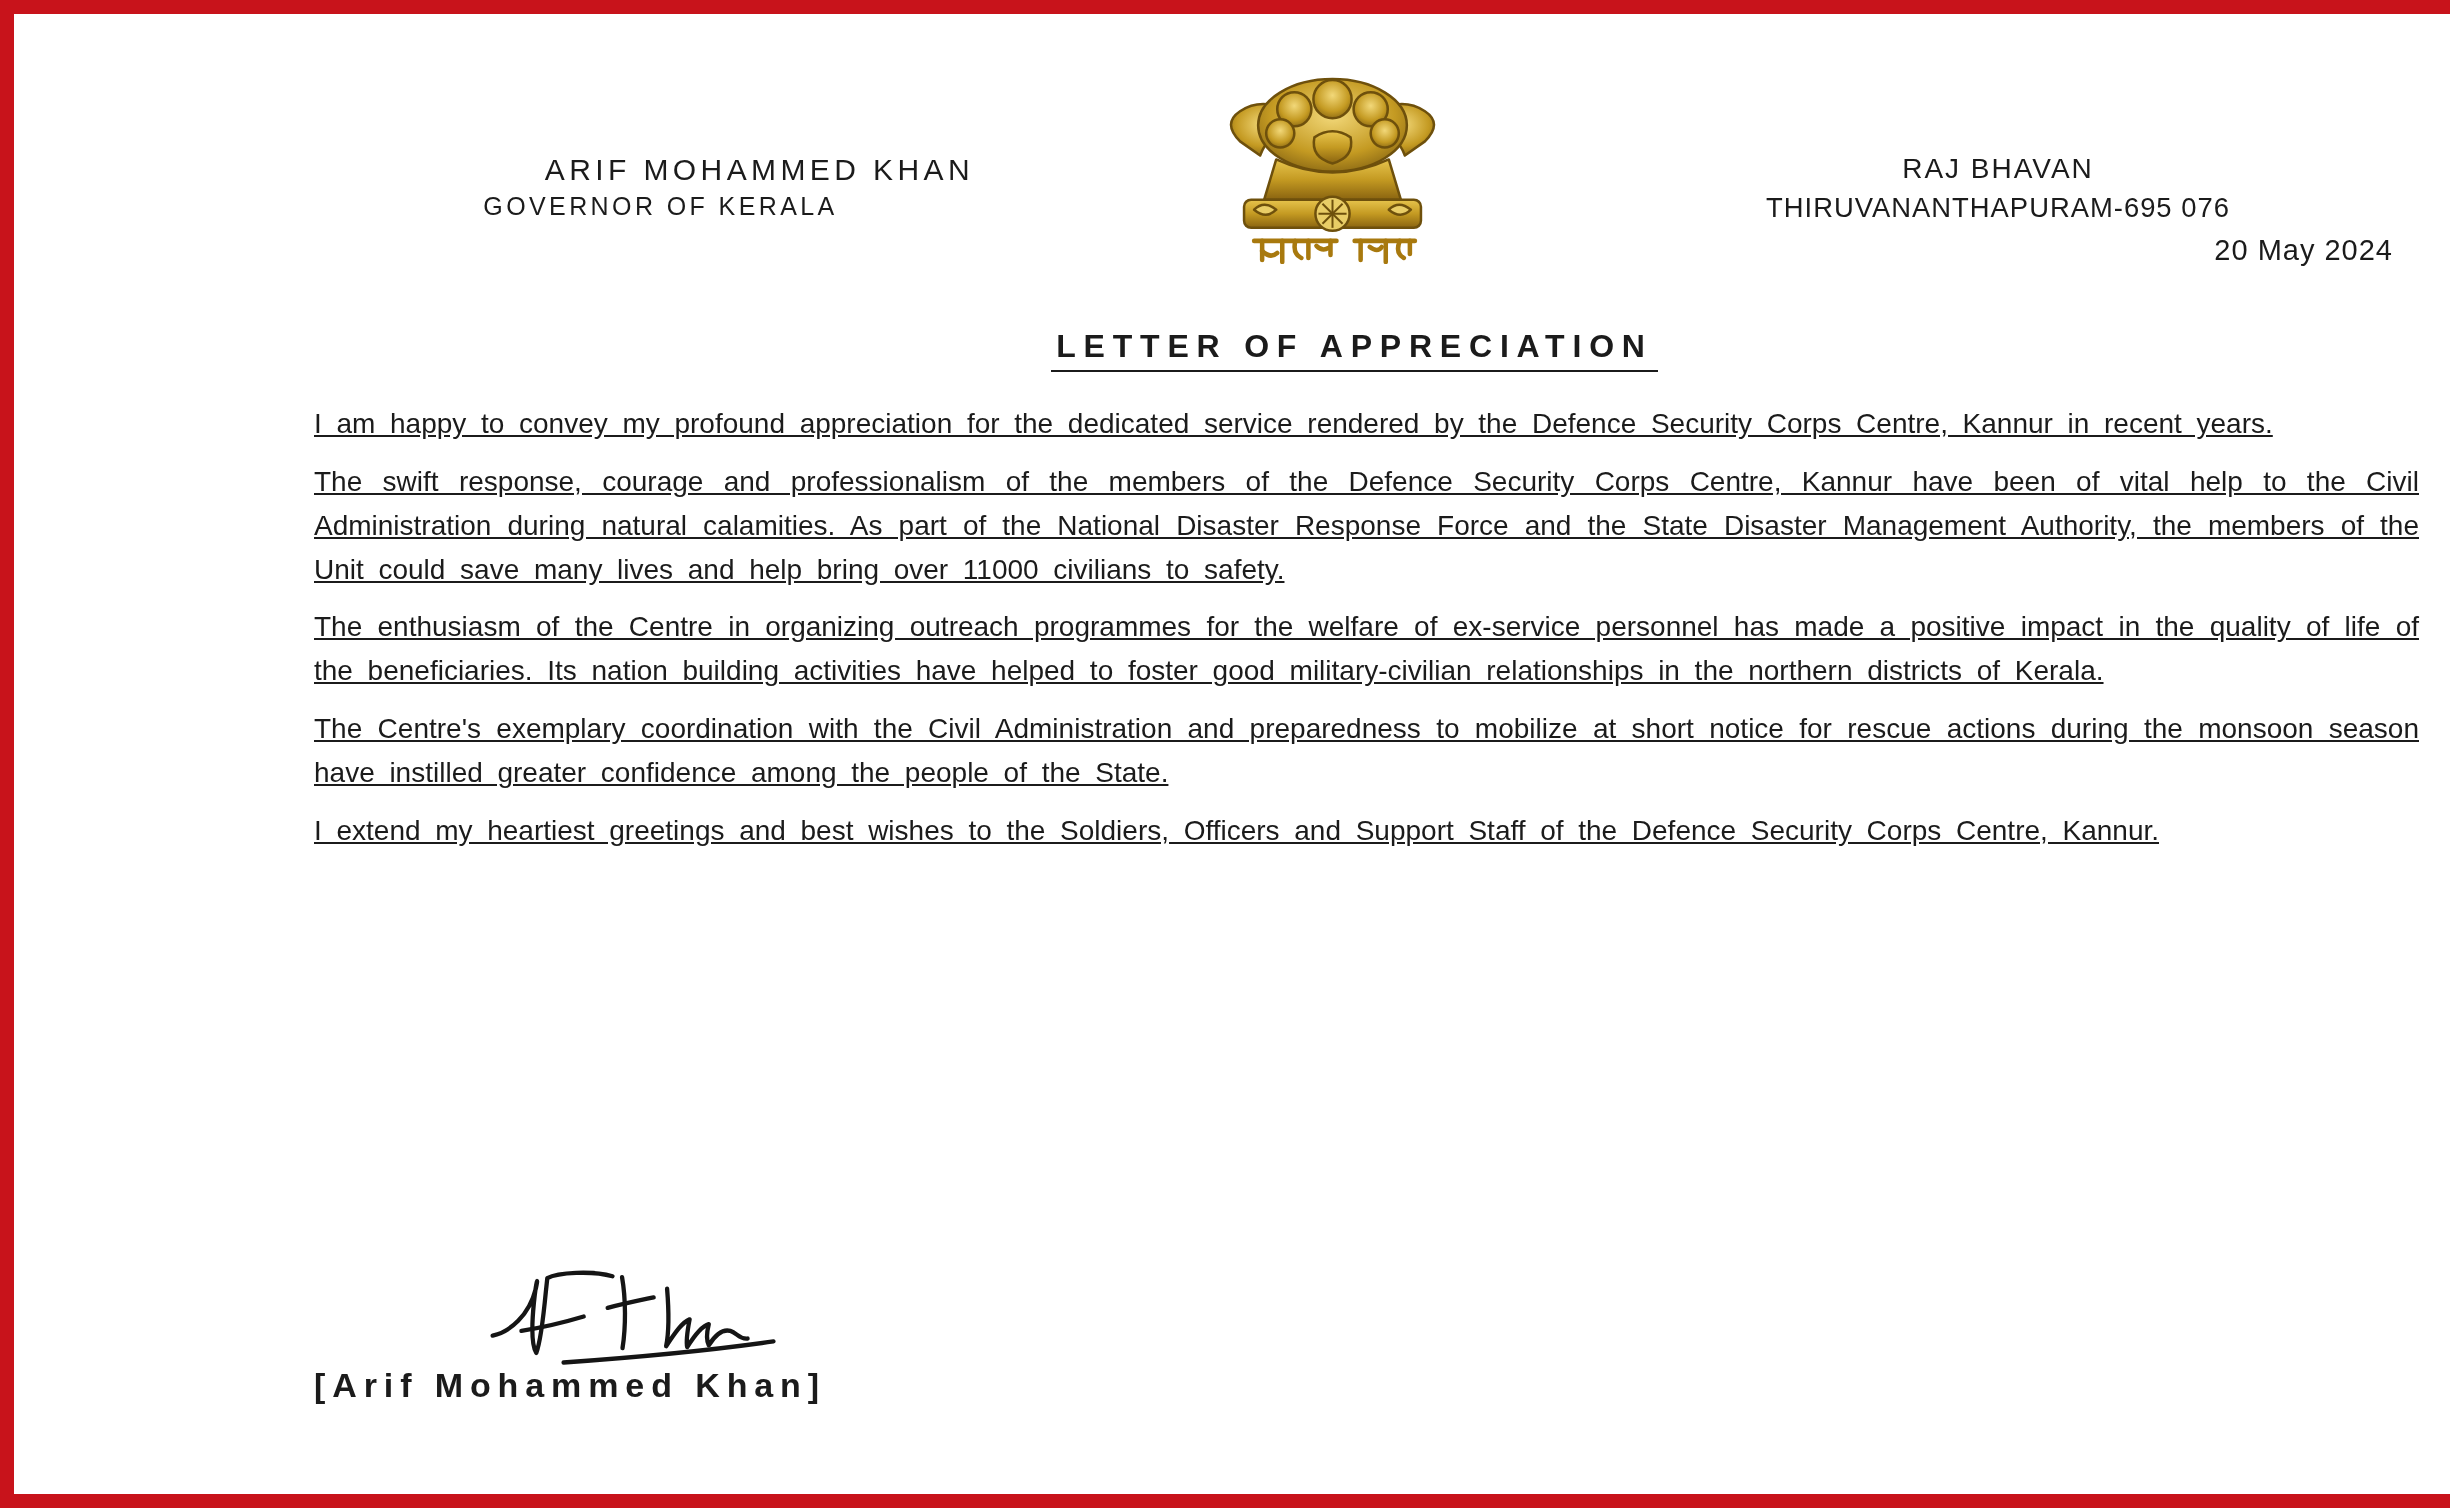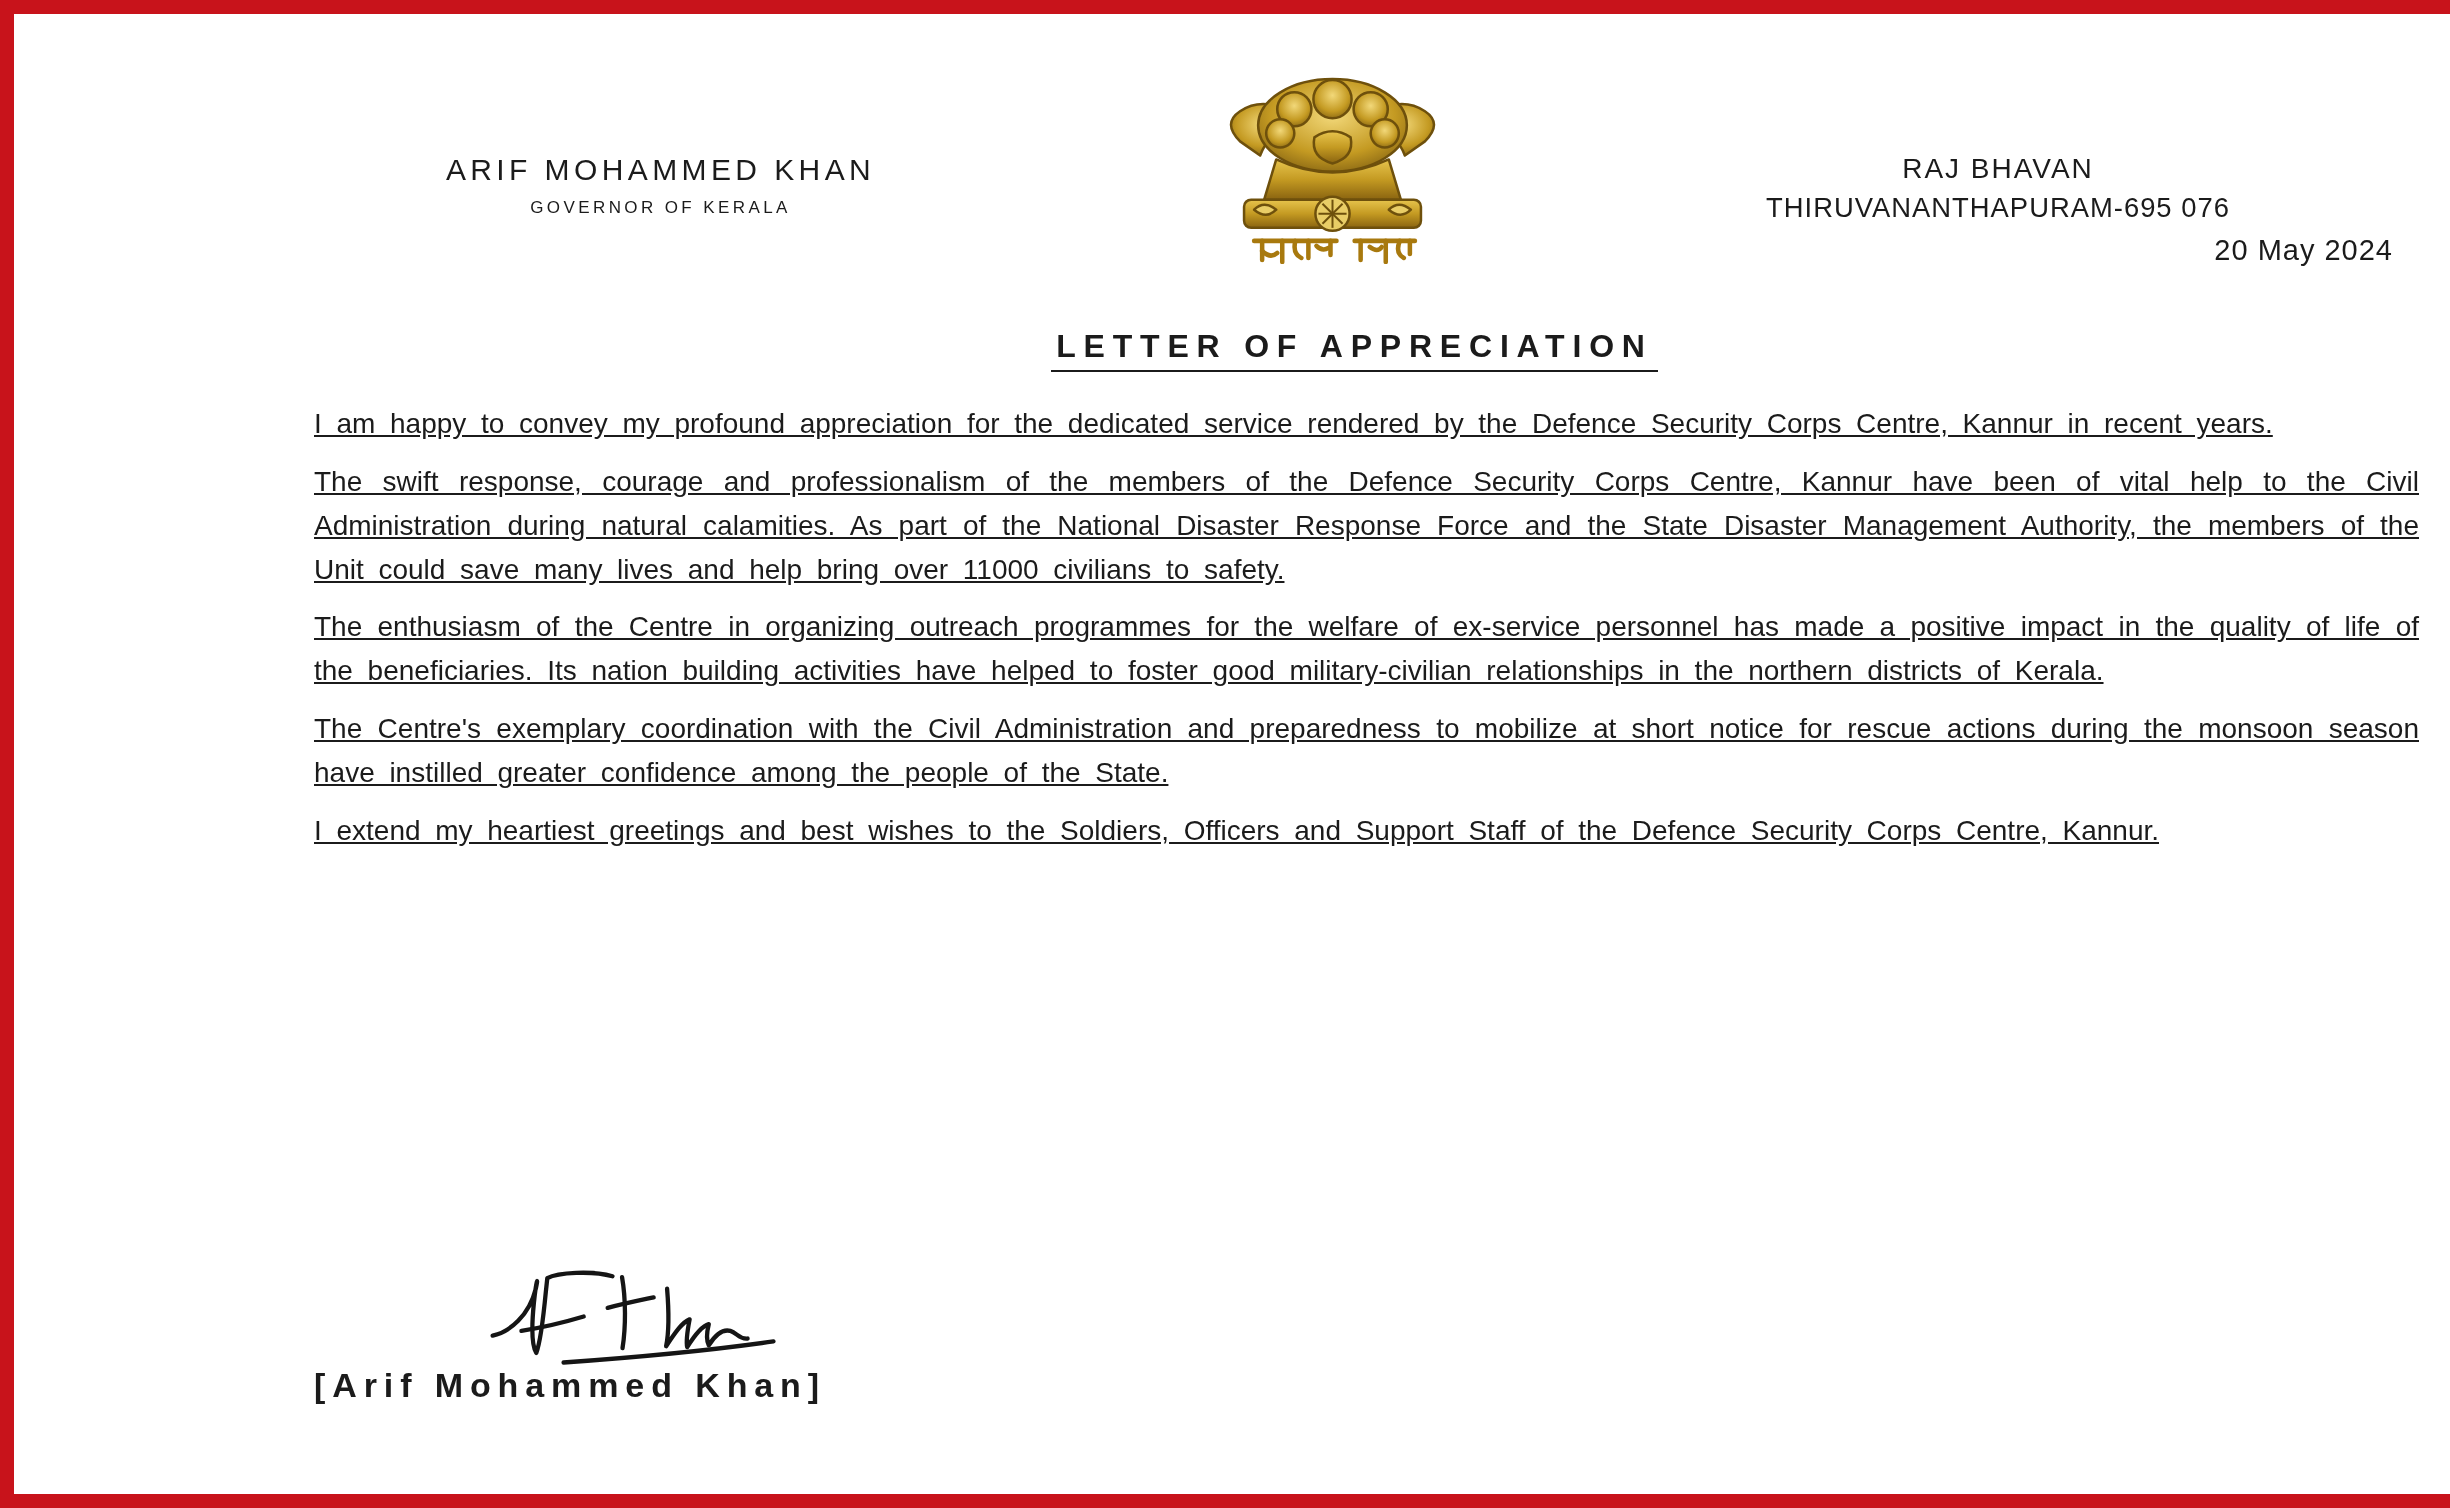--- a/index.html
+++ b/index.html
@@ -8,22 +8,22 @@
     background:#ffffff;color:#1b1b1b;
     font-family:"Liberation Sans", sans-serif;
     -webkit-font-smoothing:antialiased;
   }
   .frame{
     position:absolute;inset:0;box-sizing:border-box;
     border:14.7px solid #c8131b;background:#ffffff;
   }
   
   .hdr-left{position:absolute;left:333px;top:139px;width:627px;text-align:center;}
-  .hdr-left .name{font-size:30px;letter-spacing:4.4px;white-space:nowrap;}
-  .hdr-left .role{font-size:17px;letter-spacing:3.4px;margin-top:11px;white-space:nowrap;}
+  .hdr-left .name{font-size:30px;letter-spacing:4.4px;white-space:nowrap;text-align:right;}
+  .hdr-left .role{font-size:25px;letter-spacing:3.4px;margin-top:5px;white-space:nowrap;}
   .hdr-right{position:absolute;left:1602px;top:139px;width:764px;text-align:center;}
   .hdr-right .l1{font-size:28px;letter-spacing:2px;white-space:nowrap;}
   .hdr-right .l2{font-size:27.4px;letter-spacing:1px;margin-top:6.9px;white-space:nowrap;}
   .date{position:absolute;top:220px;right:274px;font-size:29px;letter-spacing:1px;}
   .emblem{position:absolute;left:1186px;top:49px;width:265px;height:201px;}
   .emblem svg{width:100%;height:100%;display:block;}
   
   .title-row{position:absolute;left:0;top:314px;width:2681px;text-align:center;}
   .title-row span{
     display:inline-block;font-weight:bold;font-size:32px;letter-spacing:7.8px;

